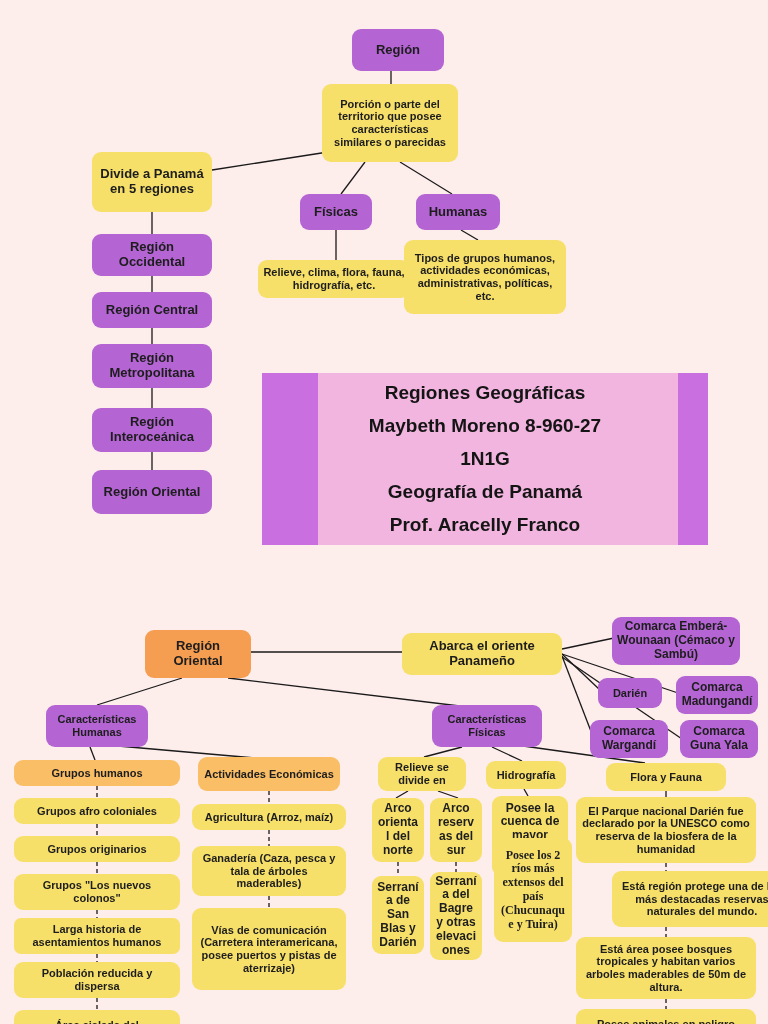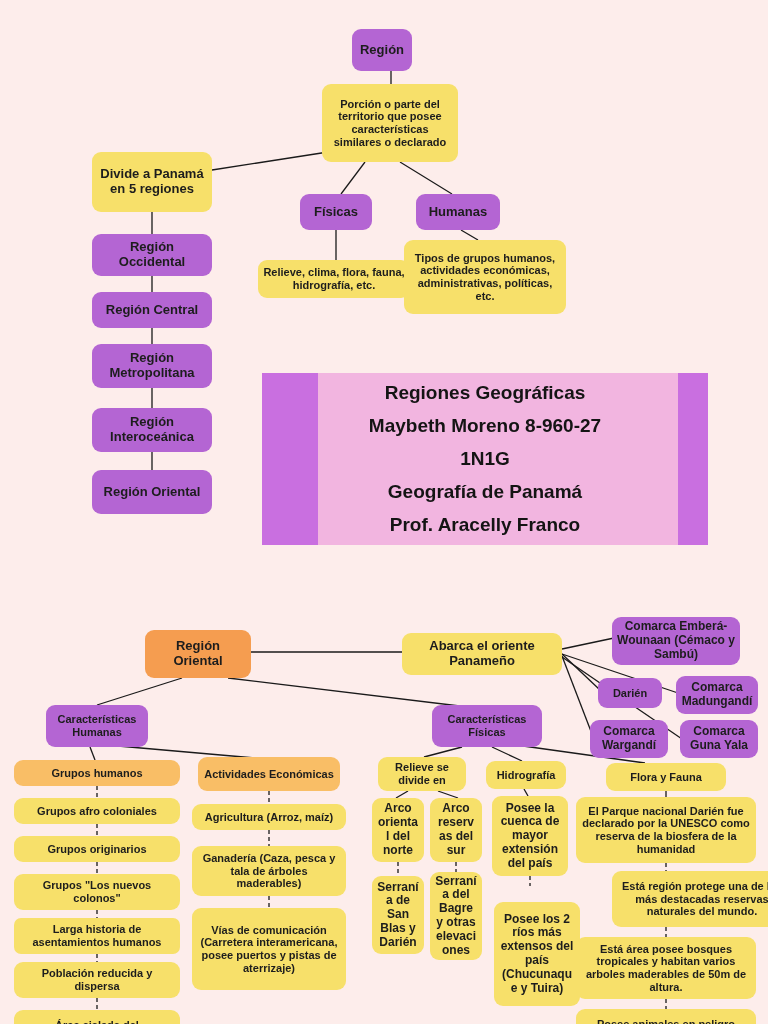--- a/index.html
+++ b/index.html
@@ -108,22 +108,22 @@
       <line x1="269" y1="896" x2="269" y2="908"></line>
       <line x1="398" y1="862" x2="398" y2="876"></line>
       <line x1="456" y1="862" x2="456" y2="872"></line>
       <line x1="530" y1="876" x2="530" y2="886"></line>
       <line x1="666" y1="863" x2="666" y2="871"></line>
       <line x1="666" y1="927" x2="666" y2="937"></line>
       <line x1="666" y1="999" x2="666" y2="1009"></line>
     </g>
   </svg>
 
-  <div class="node purple fs13" style="left:352px;top:29px;width:60px;height:42px;">Región</div>
-  <div class="node yellow fs11" style="left:322px;top:84px;width:136px;height:78px;">Porción o parte del territorio que posee características similares o declarado</div>
+  <div class="node purple fs13" style="left:352px;top:29px;width:92px;height:42px;">Región</div>
+  <div class="node yellow fs11" style="left:322px;top:84px;width:136px;height:78px;">Porción o parte del territorio que posee características similares o parecidas</div>
   <div class="node yellow fs13" style="left:92px;top:152px;width:120px;height:60px;">Divide a Panamá en 5 regiones</div>
   <div class="node purple fs13" style="left:300px;top:194px;width:72px;height:36px;">Físicas</div>
   <div class="node purple fs13" style="left:416px;top:194px;width:84px;height:36px;">Humanas</div>
   <div class="node yellow fs11" style="left:258px;top:260px;width:152px;height:38px;">Relieve, clima, flora, fauna, hidrografía, etc.</div>
   <div class="node yellow fs11" style="left:404px;top:240px;width:162px;height:74px;">Tipos de grupos humanos, actividades económicas, administrativas, políticas, etc.</div>
 
   <div class="node purple fs13" style="left:92px;top:234px;width:120px;height:42px;">Región Occidental</div>
   <div class="node purple fs13" style="left:92px;top:292px;width:120px;height:36px;">Región Central</div>
   <div class="node purple fs13" style="left:92px;top:344px;width:120px;height:44px;">Región Metropolitana</div>
   <div class="node purple fs13" style="left:92px;top:408px;width:120px;height:44px;">Región Interoceánica</div>
@@ -168,20 +168,20 @@
   <div class="node yellow fs11" style="left:378px;top:757px;width:88px;height:34px;">Relieve se divide en</div>
   <div class="node yellow fs11" style="left:486px;top:761px;width:80px;height:28px;">Hidrografía</div>
   <div class="node yellow fs11" style="left:606px;top:763px;width:120px;height:28px;">Flora y Fauna</div>
 
   <div class="node yellow fs10" style="left:372px;top:798px;width:52px;height:64px;">Arco oriental del norte</div>
   <div class="node yellow fs10" style="left:430px;top:798px;width:52px;height:64px;">Arco reservas del sur</div>
   <div class="node yellow fs10" style="left:372px;top:876px;width:52px;height:78px;">Serranía de San Blas y Darién</div>
   <div class="node yellow fs10" style="left:430px;top:872px;width:52px;height:88px;">Serranía del Bagre y otras elevaciones</div>
 
   <div class="node yellow fs10" style="left:492px;top:796px;width:76px;height:80px;">Posee la cuenca de mayor extensión del país</div>
-  <div class="node yellow fs10" style="left:494px;top:902px;width:86px;height:104px;">Posee los 2 ríos más extensos del país (Chucunaque y Tuira)</div>
+  <div class="node yellow fs10" style="left:494px;top:838px;width:78px;height:104px;font-family:Liberation Serif, serif;">Posee los 2 ríos más extensos del país (Chucunaque y Tuira)</div>
 
   <div class="node yellow fs11" style="left:576px;top:797px;width:180px;height:66px;">El Parque nacional Darién fue declarado por la UNESCO como reserva de la biosfera de la humanidad</div>
   <div class="node yellow fs11" style="left:576px;top:871px;width:180px;height:56px;margin-left:36px;">Está región protege una de las más destacadas reservas naturales del mundo.</div>
   <div class="node yellow fs11" style="left:576px;top:937px;width:180px;height:62px;">Está área posee bosques tropicales y habitan varios arboles maderables de 50m de altura.</div>
   <div class="node yellow fs11" style="left:576px;top:1009px;width:180px;height:30px;">Posee animales en peligro</div>
 
 </div>
 
 </body></html>

